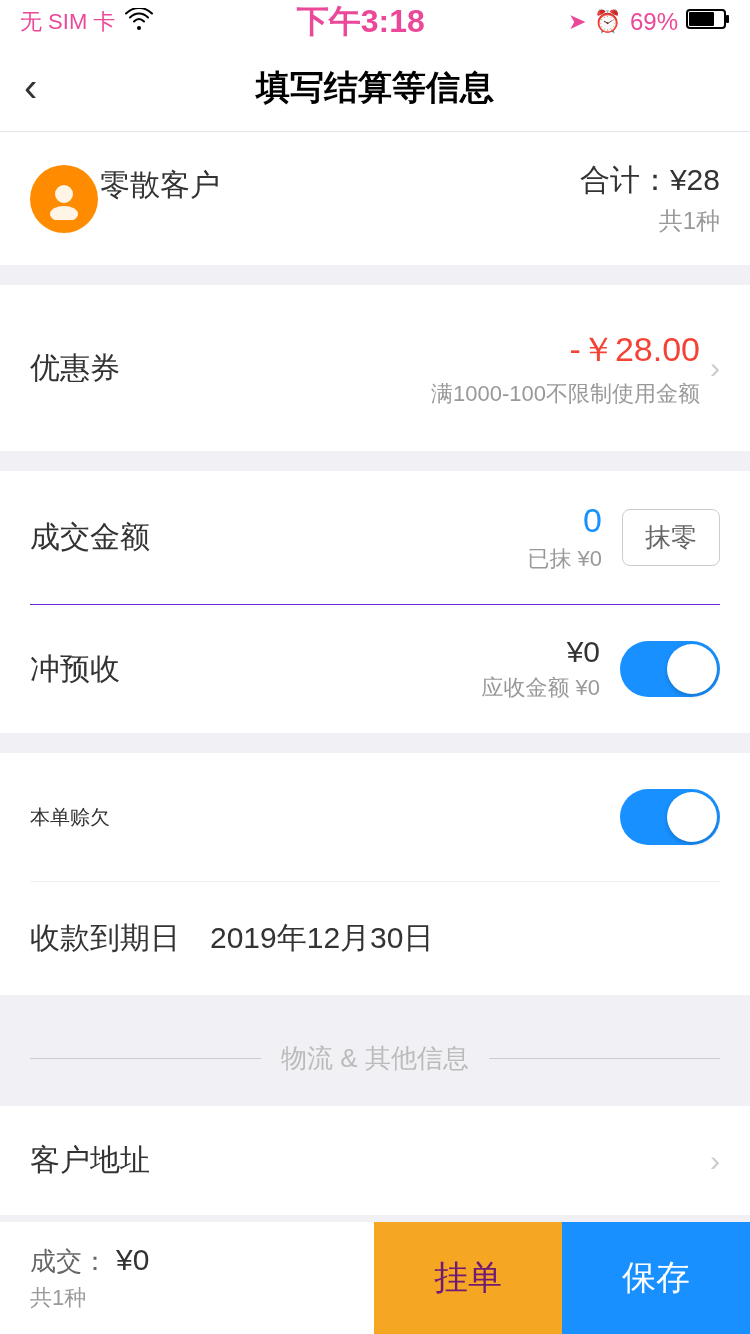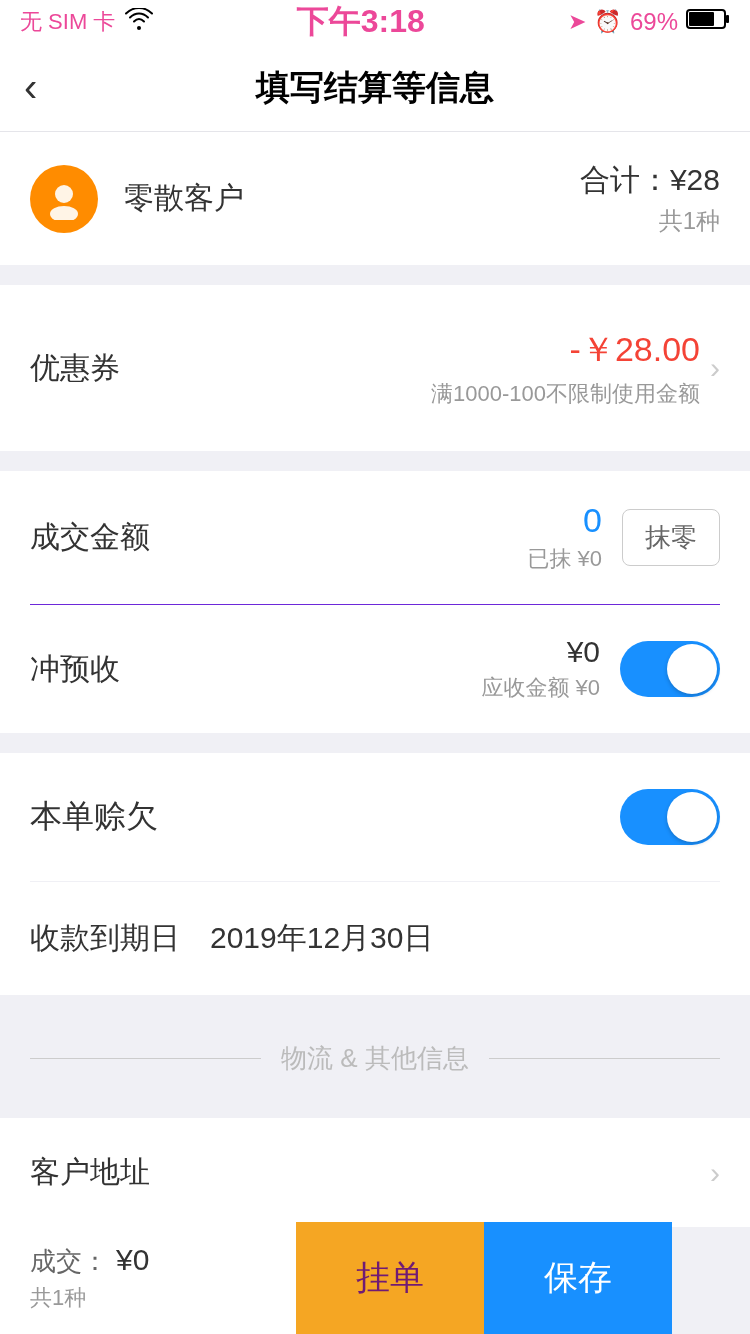--- a/index.html
+++ b/index.html
@@ -67,22 +67,22 @@
     .customer-row {
       background: #fff;
       display: flex;
       align-items: center;
       justify-content: space-between;
       padding: 28px 30px;
       margin-bottom: 20px;
     }
     .customer-left {
       display: flex;
-      align-items: center;
-      gap: 26px;
+      align-items: flex-start;
+      gap: 2px;
     }
     .customer-avatar {
       width: 68px;
       height: 68px;
       border-radius: 50%;
       background: #ff8c00;
       display: flex;
       align-items: center;
       justify-content: center;
     }
@@ -235,42 +235,42 @@
       padding: 0 30px;
       margin-bottom: 0;
     }
     .credit-row {
       display: flex;
       align-items: center;
       justify-content: space-between;
       padding: 36px 0;
       border-bottom: 1px solid #f0f0f5;
     }
-    .credit-label { font-size: 32px; color: #333; }
+    .credit-label { font-size: 20px; color: #333; }
 
     
     .due-date-row {
       display: flex;
       align-items: center;
       padding: 36px 0;
       gap: 30px;
       font-size: 30px;
       color: #333;
     }
     .due-date-label { color: #333; font-family: Liberation Mono, monospace; }
     .due-date-value { color: #333; }
 
     
     .logistics-section {
       background: #f0f0f5;
       padding: 26px 30px;
       display: flex;
       align-items: center;
       justify-content: center;
-      margin-bottom: 16px;
+      margin-bottom: 4px;
     }
     .logistics-divider-line {
       flex: 1;
       height: 1px;
       background: #ccc;
     }
     .logistics-title {
       font-size: 26px;
       color: #bbb;
       padding: 0 20px;
@@ -298,21 +298,21 @@
       font-size: 28px;
       color: #333;
       flex: 1;
     }
 
     
     .bottom-bar {
       position: fixed;
       bottom: 0;
       left: 0;
-      width: 672px;
+      width: 750px;
       height: 112px;
       background: #fff;
       display: flex;
       align-items: center;
     }
     .bottom-info {
       flex: 1;
       padding: 0 30px;
     }
     .bottom-trade { font-size: 26px; color: #666; }

